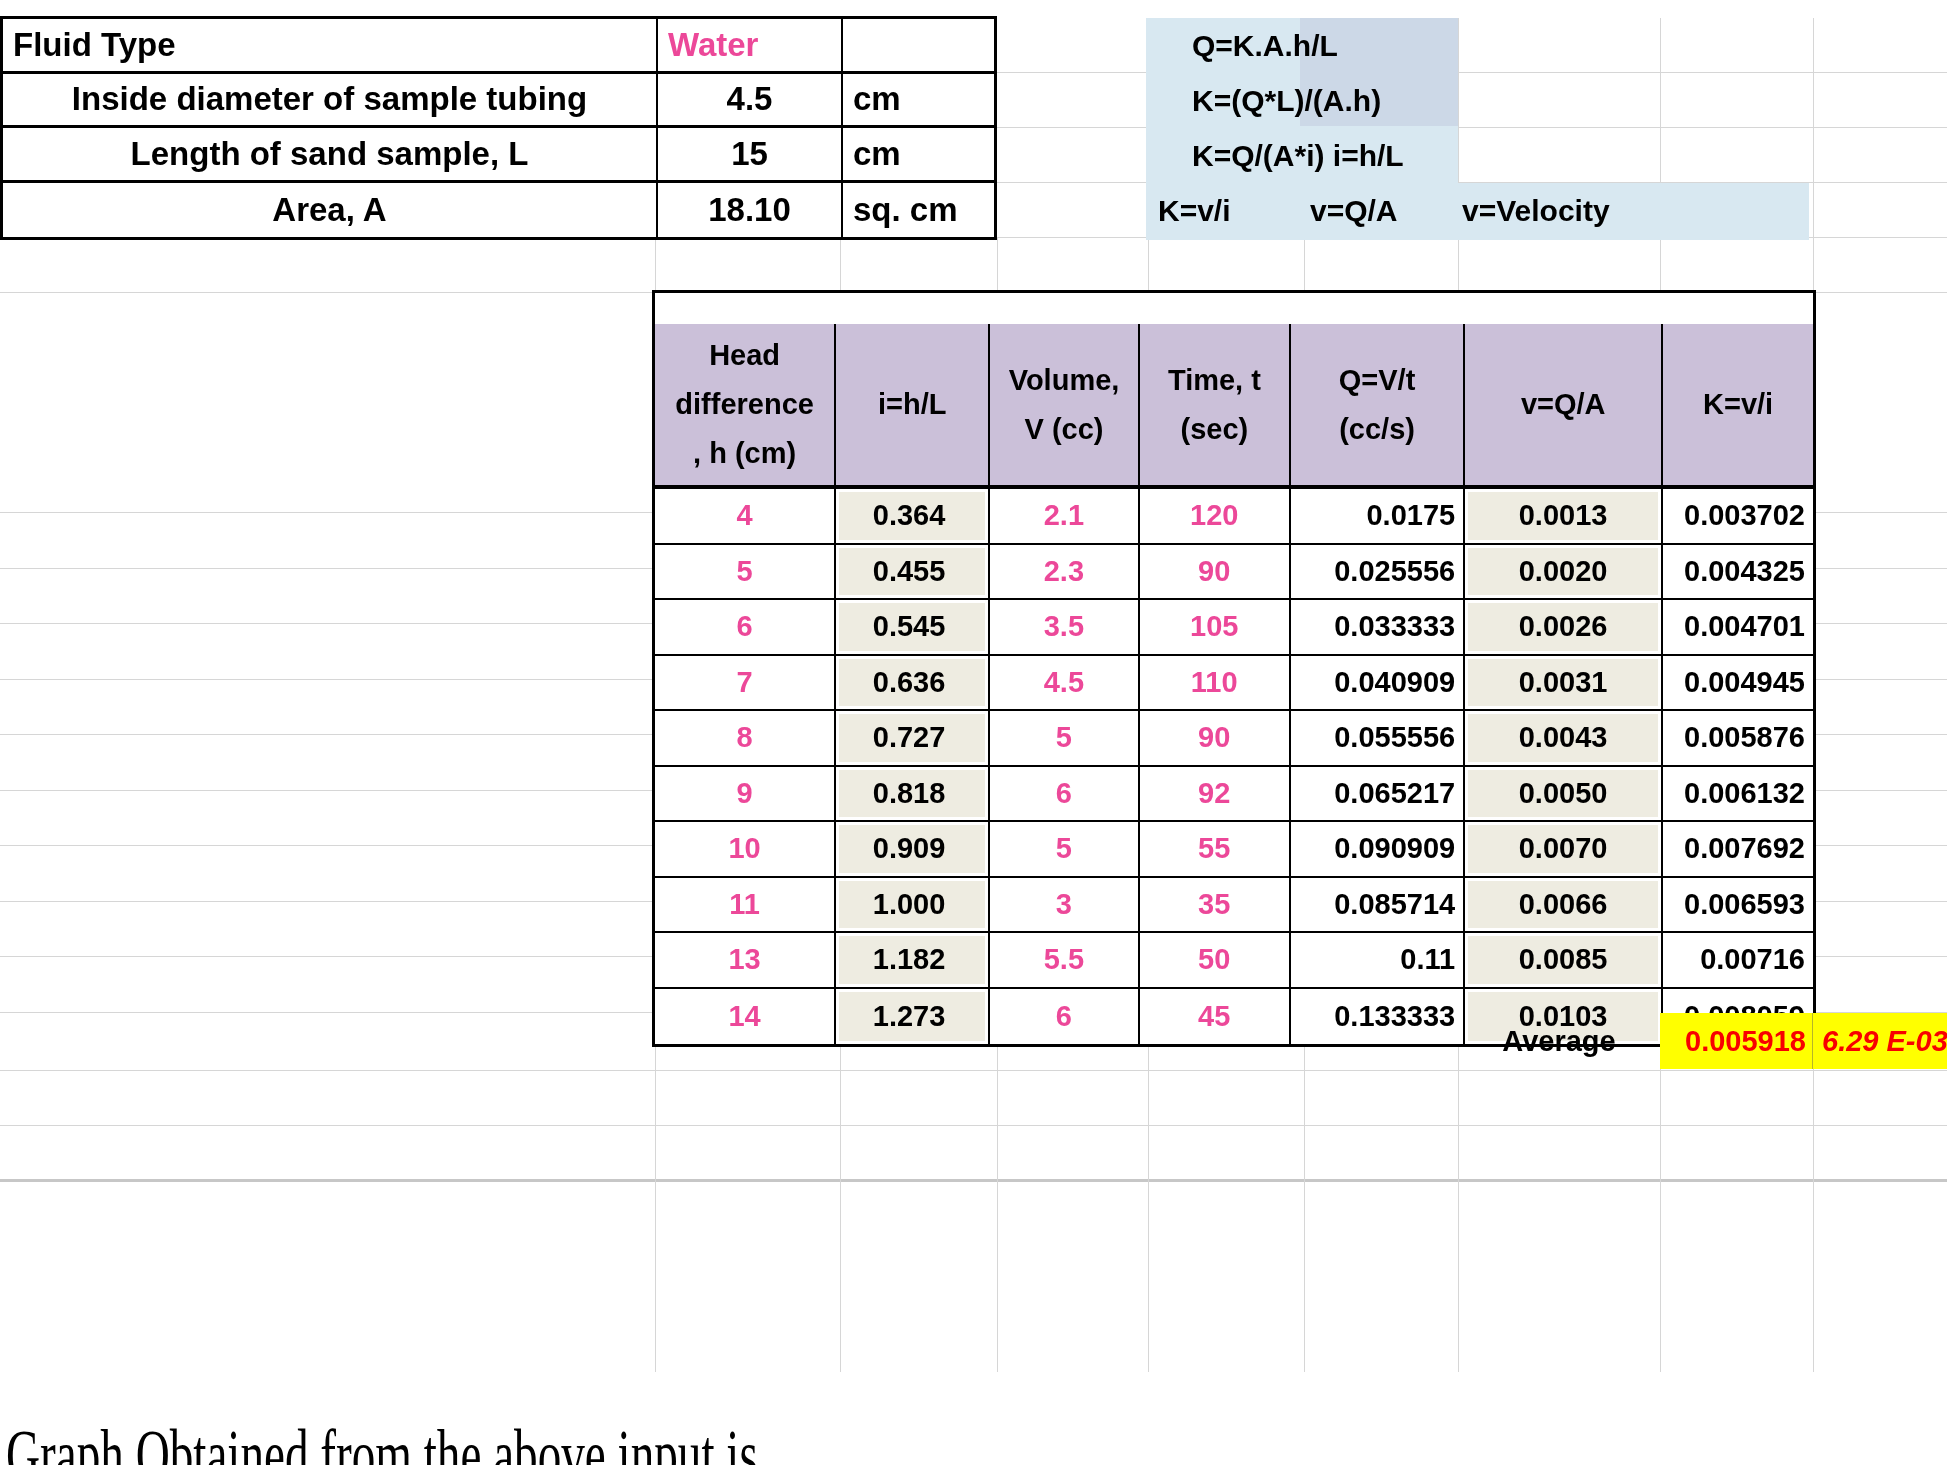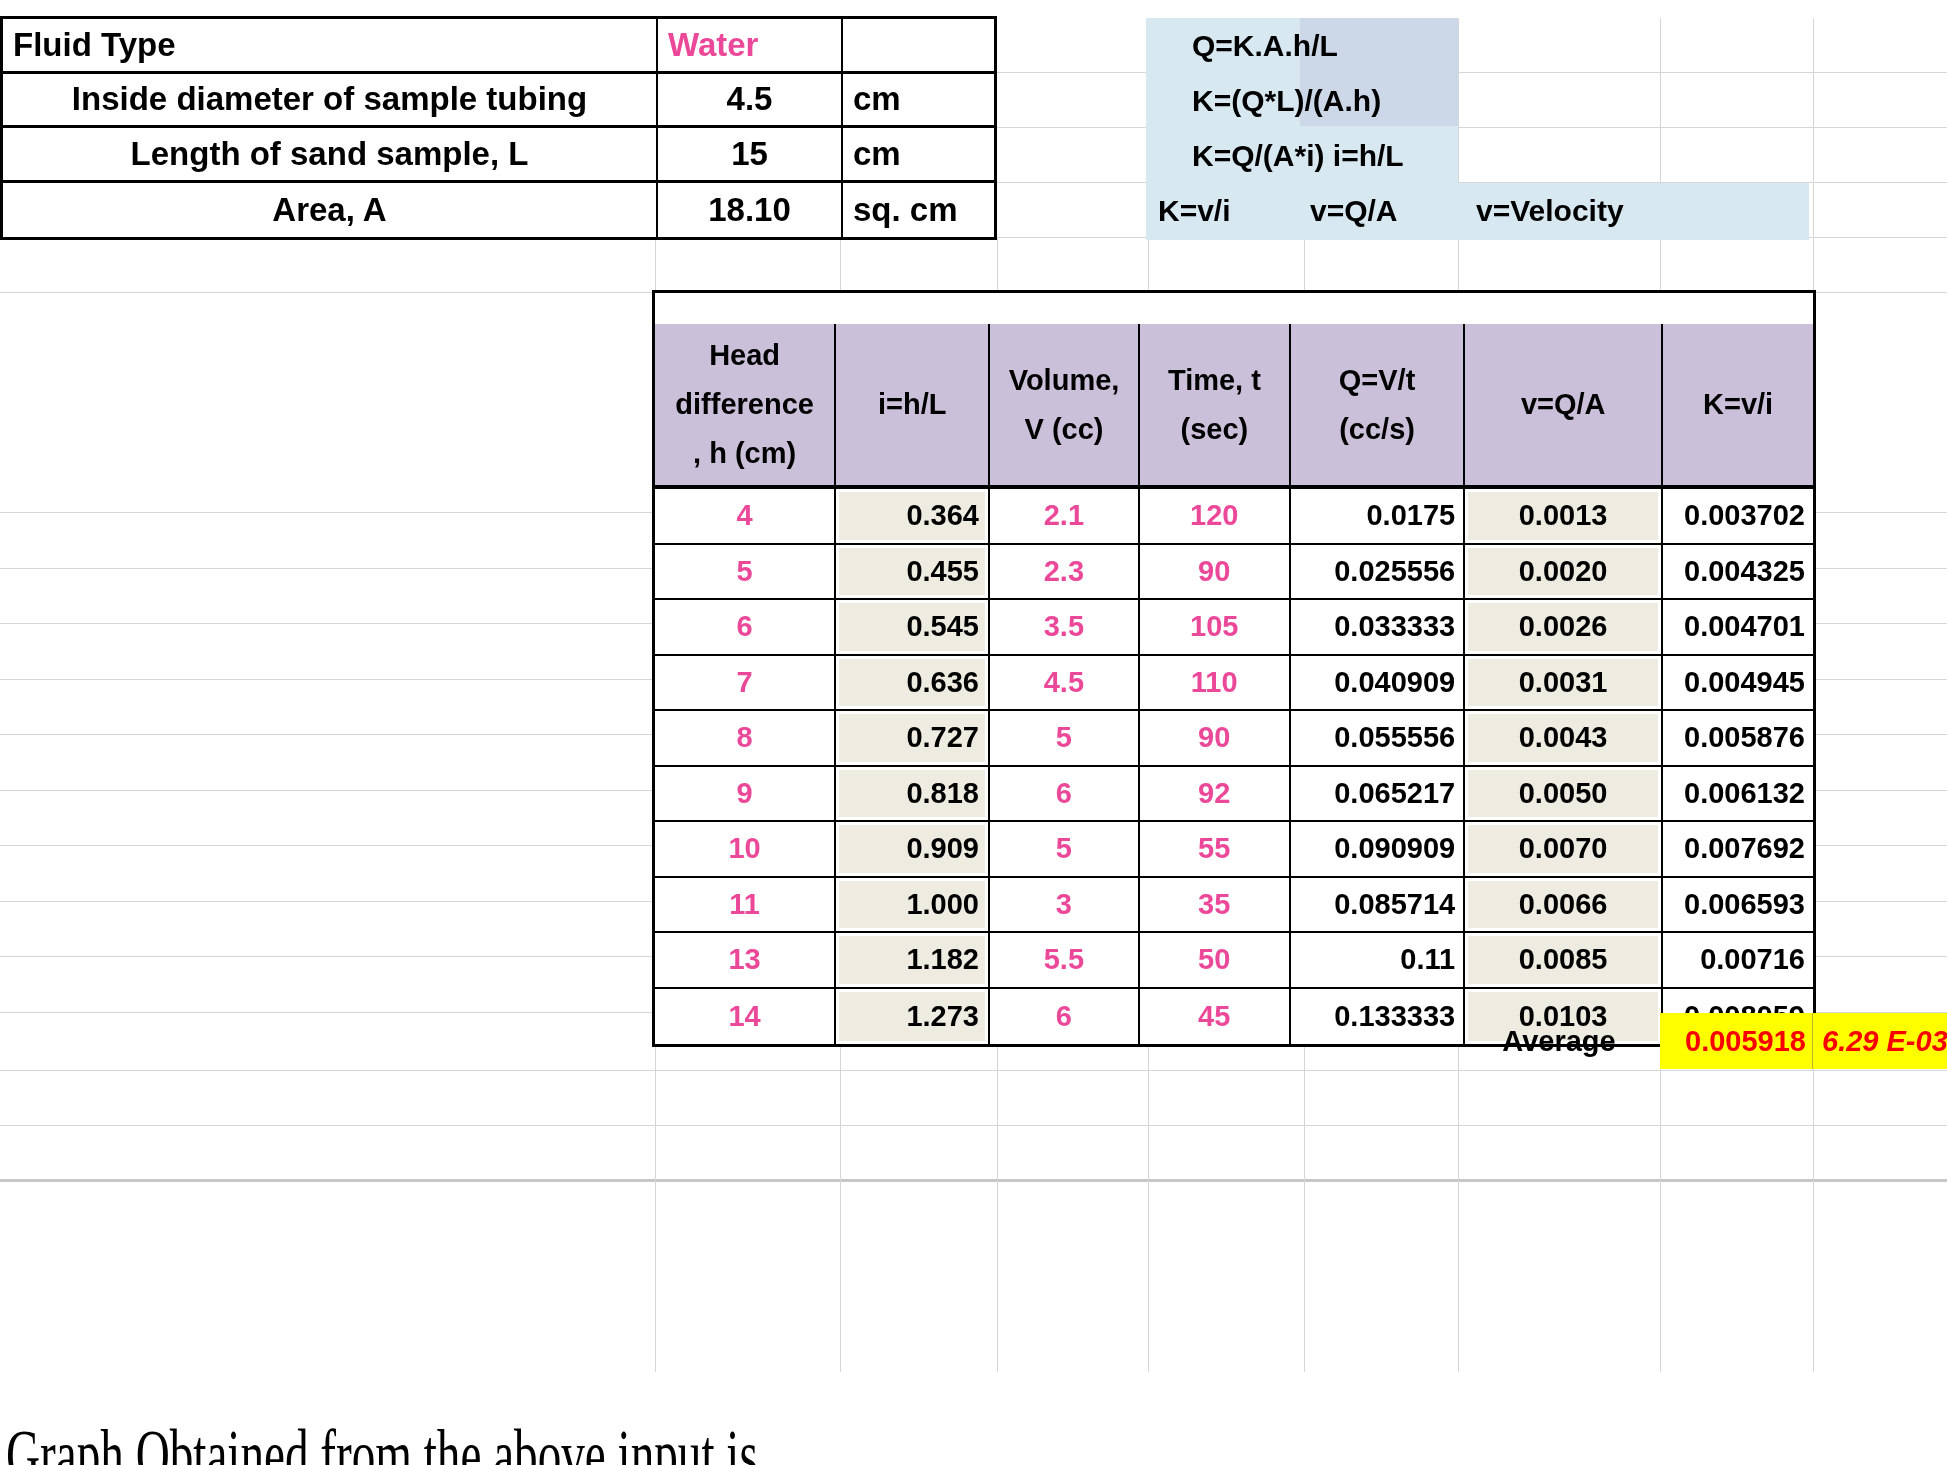--- a/index.html
+++ b/index.html
@@ -47,21 +47,21 @@
   .w0{width:185px;}.w1{width:157px;}.w2{width:153px;}.w3{width:154px;}
   .w4{width:178px;}.w5{width:202px;}.w6{width:153px;}
   .trow{display:flex;height:55.5px;box-sizing:border-box;border-bottom:2px solid #000;}
   .trow:last-child{border-bottom:none;}
   .tcell{box-sizing:border-box;border-right:2px solid #000;position:relative;display:flex;align-items:center;font-size:29px;background:#fff;}
   .tcell:last-child{border-right:none;}
   .tcell.a-c{justify-content:center;}
   .tcell.a-r{justify-content:flex-end;padding-right:8px;}
   .inset{position:absolute;left:3px;right:3px;top:3px;bottom:3px;background:#eeece1;display:flex;align-items:center;}
   .inset.a-c{justify-content:center;}
-  .inset.a-r{justify-content:flex-end;padding-right:6px;}
+  .inset.a-r{justify-content:center;padding-right:6px;}
   
   .avg-label{position:absolute;left:1458px;top:1014px;width:202px;height:55px;display:flex;align-items:center;justify-content:center;font-size:29px;}
   .avg-yellow{position:absolute;left:1660px;top:1013px;width:326px;height:56px;background:#ffff00;display:flex;color:#f80000;font-size:29px;}
   .avg-v1{width:153px;box-sizing:border-box;display:flex;align-items:center;justify-content:flex-end;padding-right:6px;border-right:1px solid rgba(90,90,90,.45);}
   .avg-v2{flex:1;display:flex;align-items:center;padding-left:9px;font-style:italic;}
   
   #caption{
     position:absolute;left:6px;top:1414px;font-family:"Liberation Serif",serif;font-weight:400;
     font-size:72px;transform:scaleX(0.655);transform-origin:0 0;white-space:nowrap;color:#000;
   }
@@ -99,21 +99,21 @@
   <div class="blue-a"></div>
   <div class="blue-b"></div>
   <div class="blue-c"></div>
 
   <div class="formula" style="top:18px">Q=K.A.h/L</div>
   <div class="formula" style="top:73px">K=(Q*L)/(A.h)</div>
   <div class="formula" style="top:128px">K=Q/(A*i) i=h/L</div>
   <div class="formula-row4">
     <span style="left:0">K=v/i</span>
     <span style="left:152px">v=Q/A</span>
-    <span style="left:318px">v=Velocity</span>
+    <span style="left:304px">v=Velocity</span>
   </div>
 
   <div id="info">
     <div class="ic left">Fluid Type</div>
     <div class="ic left red">Water</div>
     <div class="ic left"></div>
 
     <div class="ic center">Inside diameter of sample tubing</div>
     <div class="ic center">4.5</div>
     <div class="ic left">cm</div>

